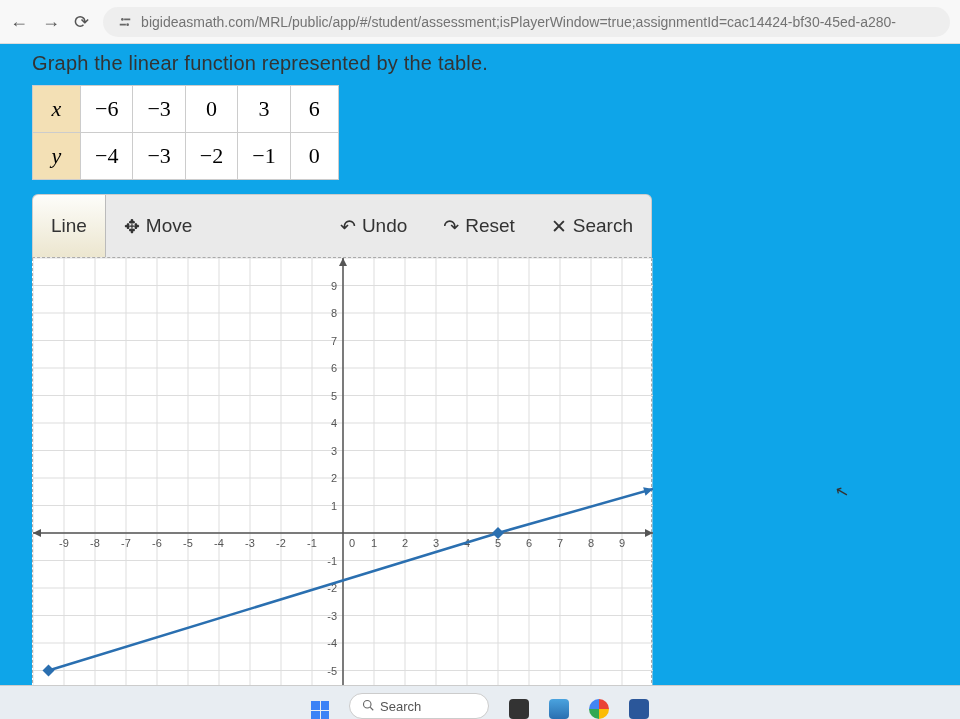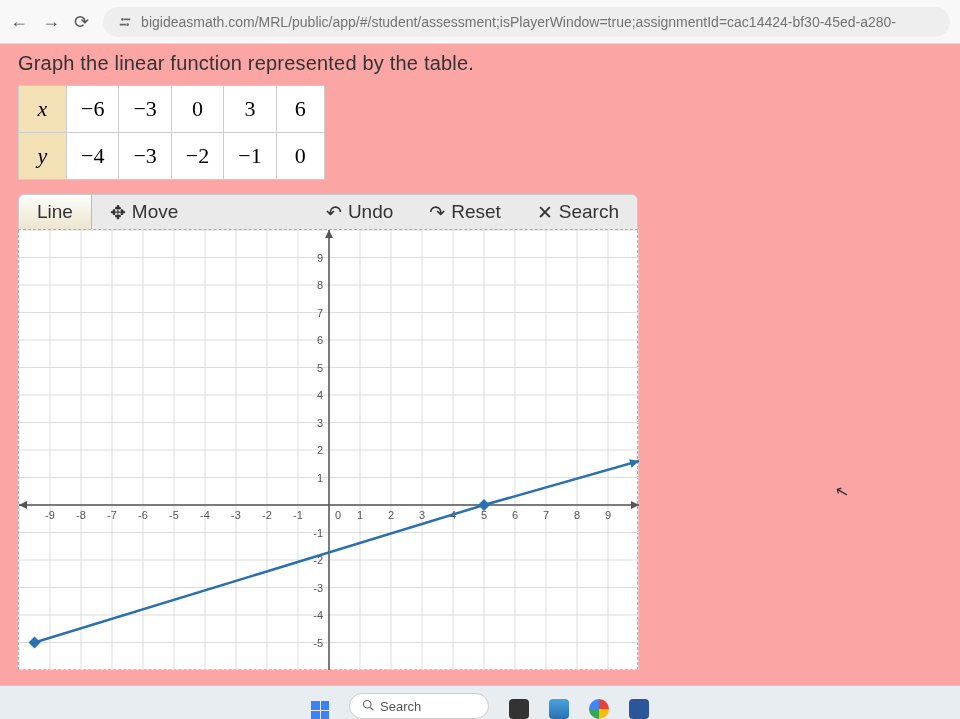--- a/index.html
+++ b/index.html
@@ -42,22 +42,22 @@
     width: 16px;
     height: 16px;
     margin-right: 8px;
     display: inline-flex;
     align-items: center;
     justify-content: center;
     font-size: 12px;
     color: #666;
   }
   .content {
-    background: #fca5a5;
-    padding: 8px 18px 0 18px;
+    background: #0ea5e9;
+    padding: 8px 18px 0 32px;
     height: calc(100% - 44px - 34px);
     position: relative;
   }
   .instruction {
     font-size: 20px;
     color: #333;
     margin-bottom: 10px;
     letter-spacing: 0.2px;
   }
   table.data-table {
@@ -78,21 +78,21 @@
     font-style: italic;
     font-weight: normal;
   }
   .toolbar {
     display: flex;
     align-items: center;
     background: #eaeaea;
     border: 1px solid #ccc;
     border-bottom: 1px dashed #aaa;
     width: 620px;
-    height: 36px;
+    height: 64px;
     border-radius: 6px 6px 0 0;
   }
   .tool-btn {
     height: 100%;
     display: flex;
     align-items: center;
     padding: 0 18px;
     font-size: 19px;
     color: #333;
     cursor: pointer;

